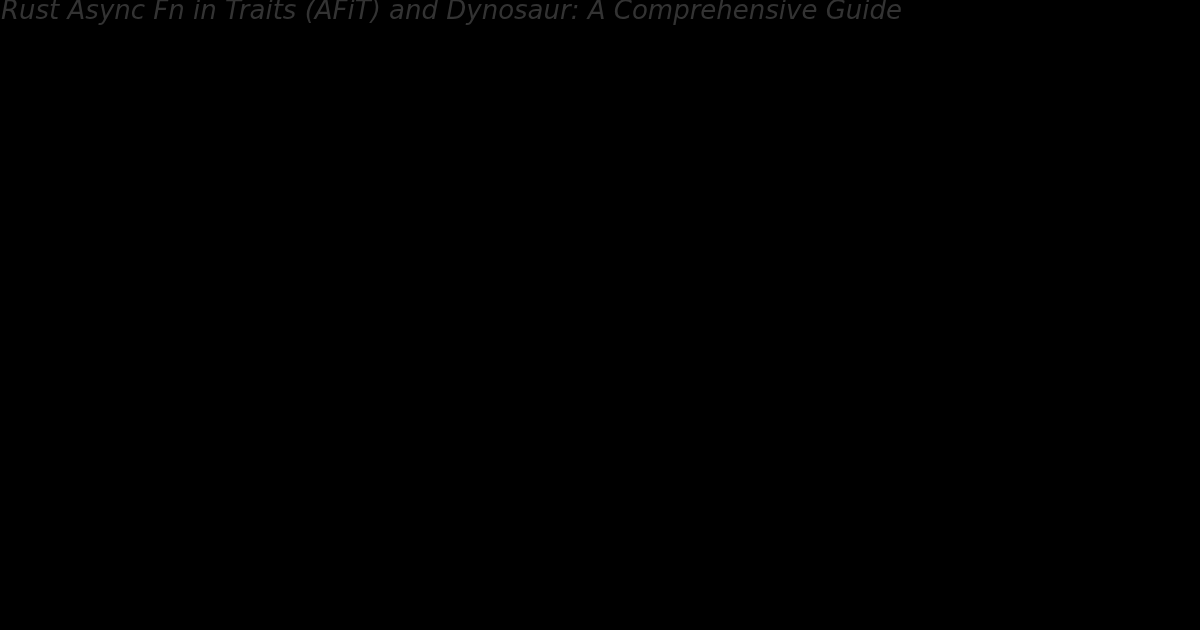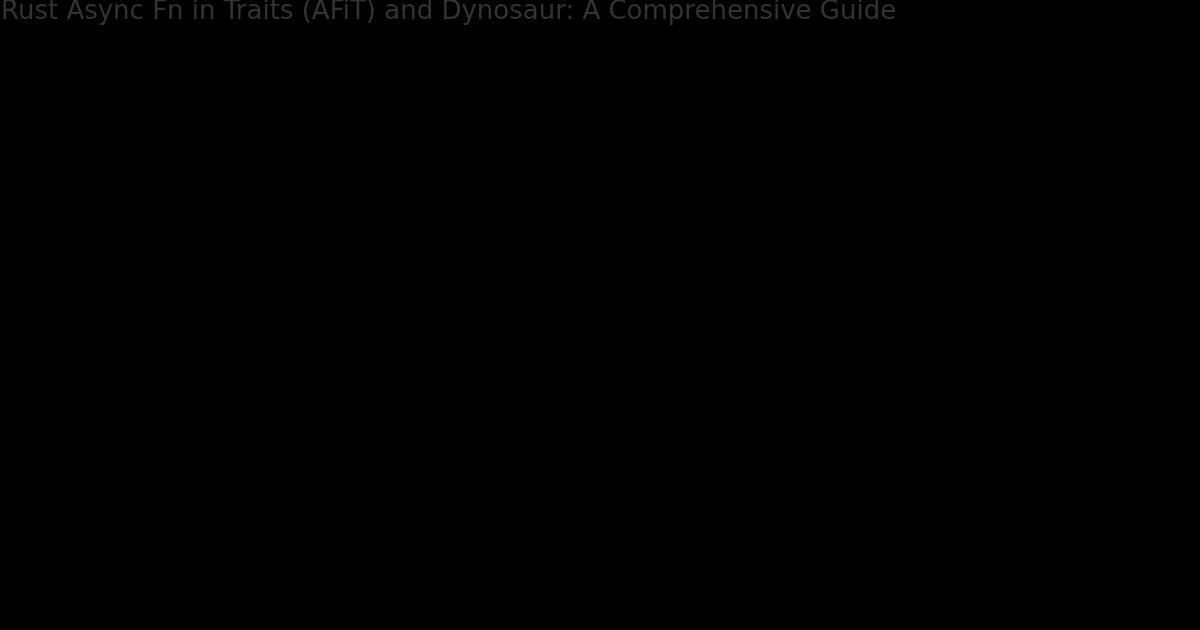--- a/index.html
+++ b/index.html
@@ -7,20 +7,21 @@
     padding: 0;
     background: #000000;
   }
   .page {
     position: relative;
     width: 1200px;
     height: 630px;
     overflow: hidden;
     background: #000000;
     font-family: "DejaVu Sans", "Liberation Sans", sans-serif;
+    font-style: italic;
   }
   .page-title {
     position: absolute;
     top: -3px;
     left: 1px;
     margin: 0;
     font-size: 26px;
     font-weight: 400;
     line-height: 1.0;
     letter-spacing: 0px;

